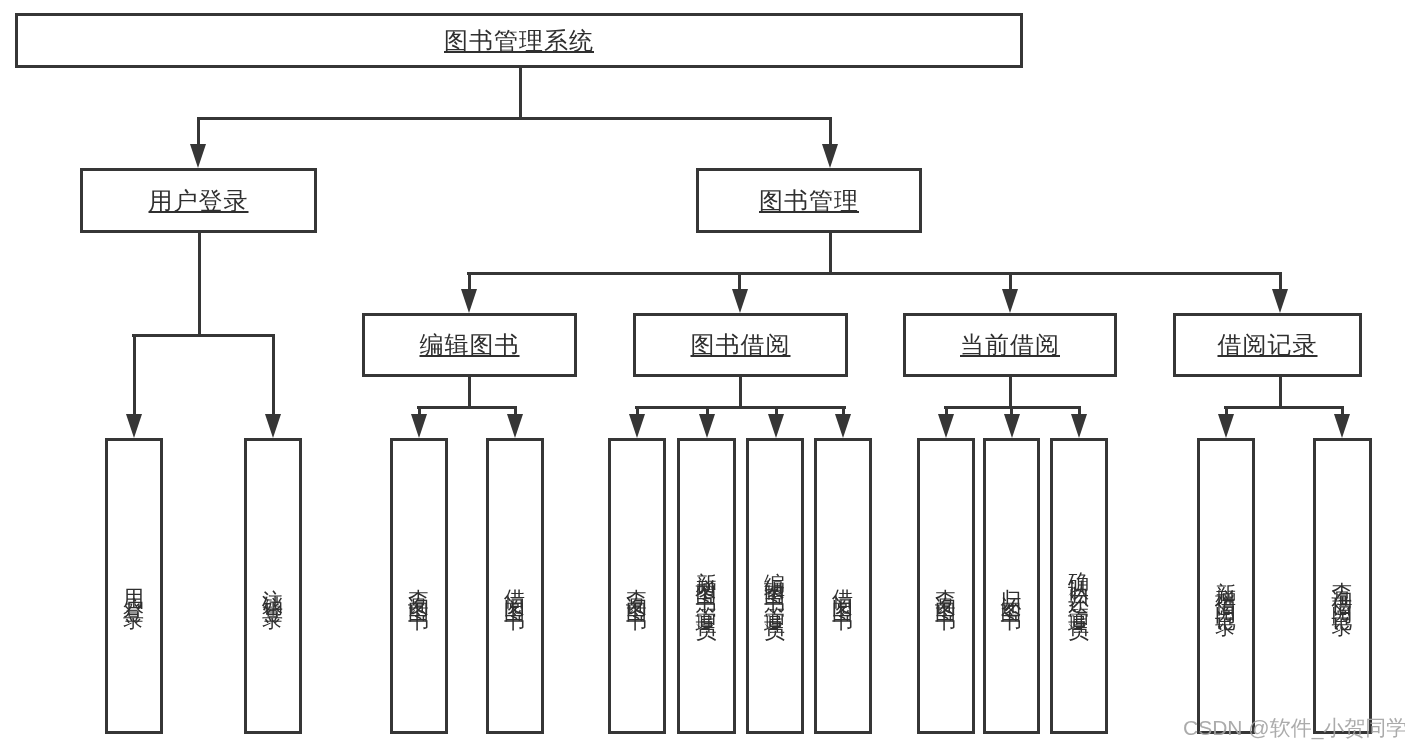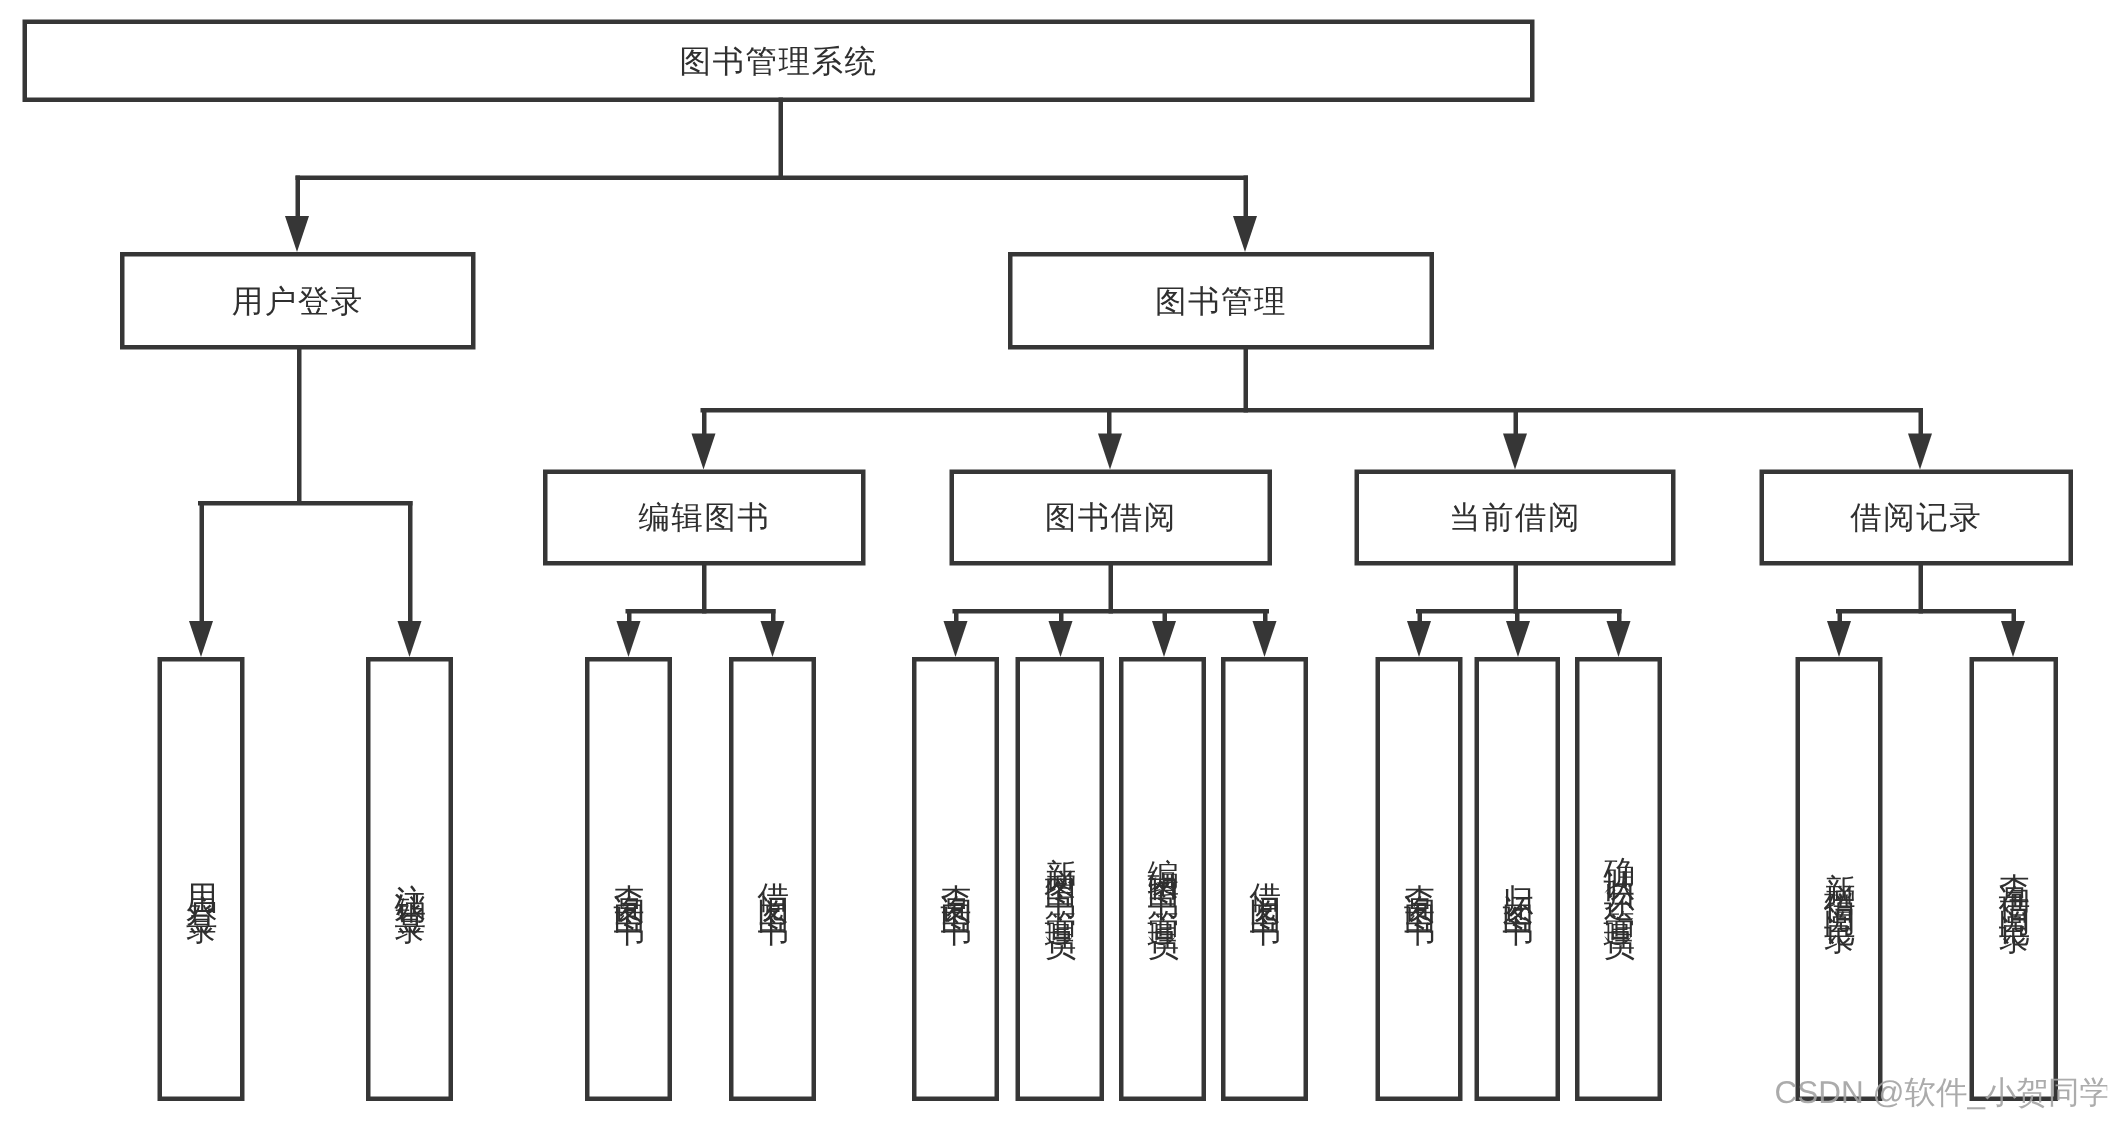--- a/index.html
+++ b/index.html
@@ -21,23 +21,24 @@
   .box {
     position: absolute;
     border: 3px solid var(--line);
     background: #ffffff;
     display: flex;
     align-items: center;
     justify-content: center;
     color: var(--text);
   }
   .box.h .lbl {
-    font-size: 21px;
+    font-size: 24px;
     letter-spacing: 1px;
     white-space: nowrap;
+    text-decoration: underline;
   }
   .box.v .lbl {
     writing-mode: vertical-rl;
     font-size: 21px;
     letter-spacing: 7px;
     line-height: 1;
   }
   .hline, .vline { position: absolute; background: var(--line); }
   .hline { height: 3px; }
   .vline { width: 3px; }
@@ -71,21 +72,21 @@
   <div class="vline" style="left:519px;top:65px;height:55px"></div>
   <div class="hline" style="left:197px;top:117px;width:635px"></div>
   <div class="vline" style="left:197px;top:117px;height:32px"></div>
   <div class="arrow" style="left:190px;top:144px"></div>
   <div class="vline" style="left:829px;top:117px;height:32px"></div>
   <div class="arrow" style="left:822px;top:144px"></div>
 
   <div class="box h" style="left:80px;top:168px;width:237px;height:65px">
     <span class="lbl">用户登录</span>
   </div>
-  <div class="box h" style="left:672px;top:168px;width:284px;height:65px">
+  <div class="box h" style="left:696px;top:168px;width:226px;height:65px">
     <span class="lbl">图书管理</span>
   </div>
 
   <div class="vline" style="left:198px;top:231px;height:105px"></div>
   <div class="hline" style="left:132px;top:334px;width:143px"></div>
   <div class="vline" style="left:133px;top:334px;height:84px"></div>
   <div class="arrow" style="left:126px;top:414px"></div>
   <div class="vline" style="left:272px;top:334px;height:84px"></div>
   <div class="arrow" style="left:265px;top:414px"></div>
 
@@ -102,21 +103,21 @@
 
   <div class="box h" style="left:362px;top:313px;width:215px;height:64px">
     <span class="lbl">编辑图书</span>
   </div>
   <div class="box h" style="left:903px;top:313px;width:214px;height:64px">
     <span class="lbl">当前借阅</span>
   </div>
   <div class="box h" style="left:633px;top:313px;width:215px;height:64px">
     <span class="lbl">图书借阅</span>
   </div>
-  <div class="box h" style="left:1173px;top:313px;width:209px;height:64px">
+  <div class="box h" style="left:1173px;top:313px;width:189px;height:64px">
     <span class="lbl">借阅记录</span>
   </div>
 
   <div class="vline" style="left:468px;top:375px;height:34px"></div>
   <div class="hline" style="left:417px;top:406px;width:100px"></div>
   <div class="vline" style="left:418px;top:406px;height:12px"></div>
   <div class="arrow" style="left:411px;top:414px"></div>
   <div class="vline" style="left:514px;top:406px;height:12px"></div>
   <div class="arrow" style="left:507px;top:414px"></div>
 

